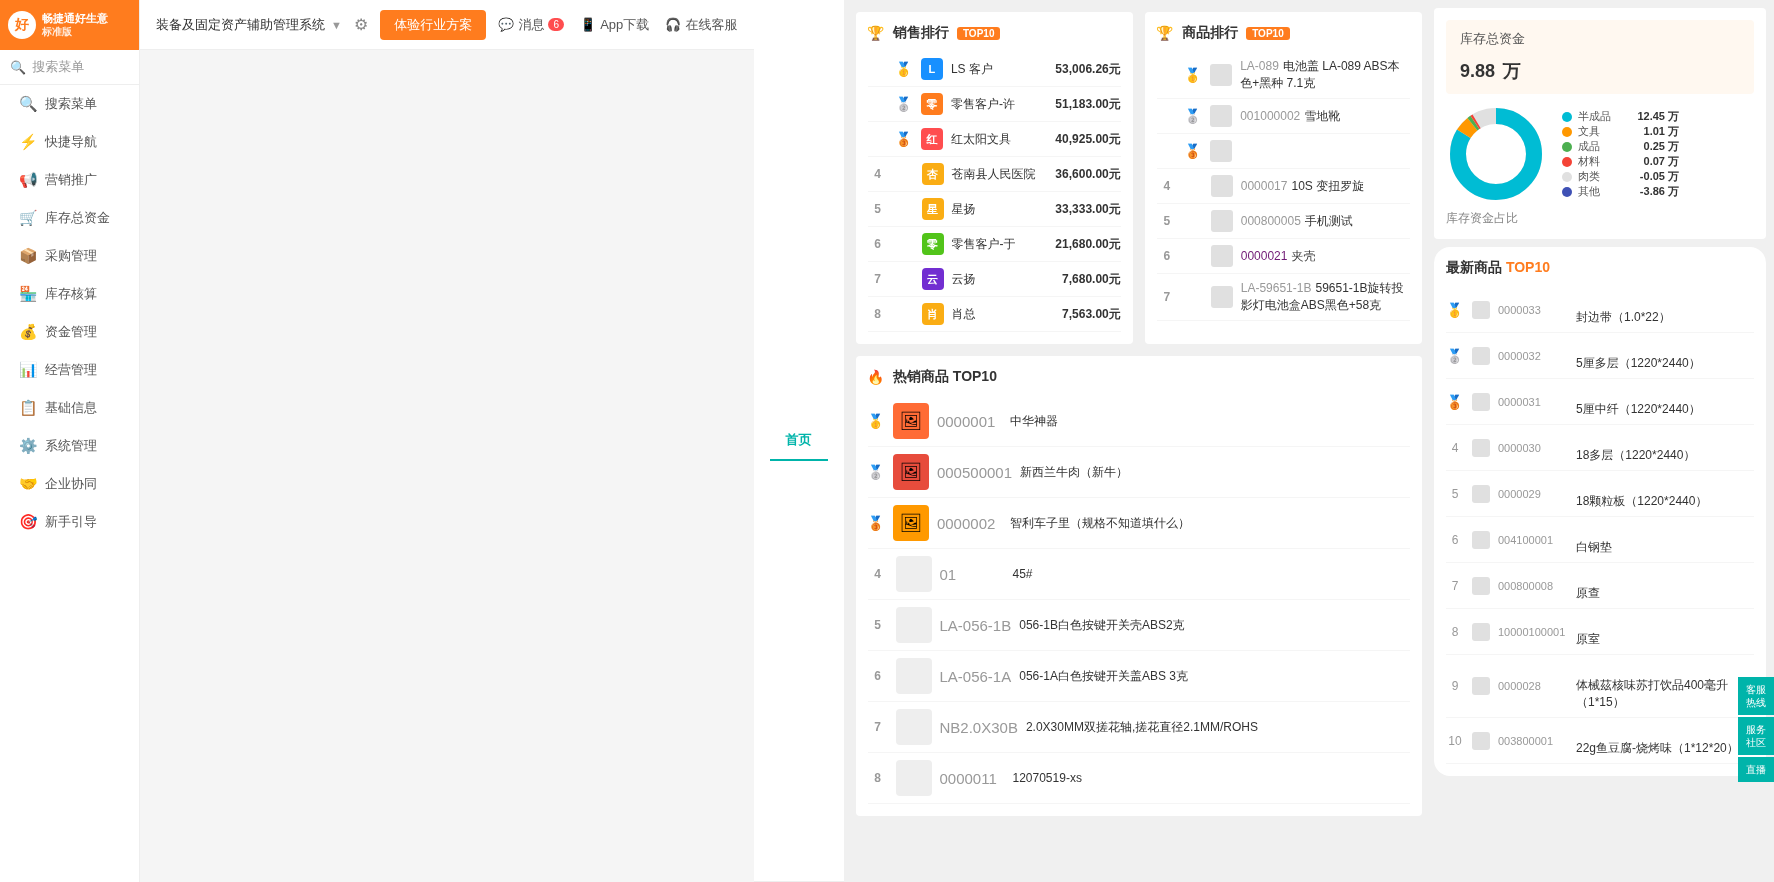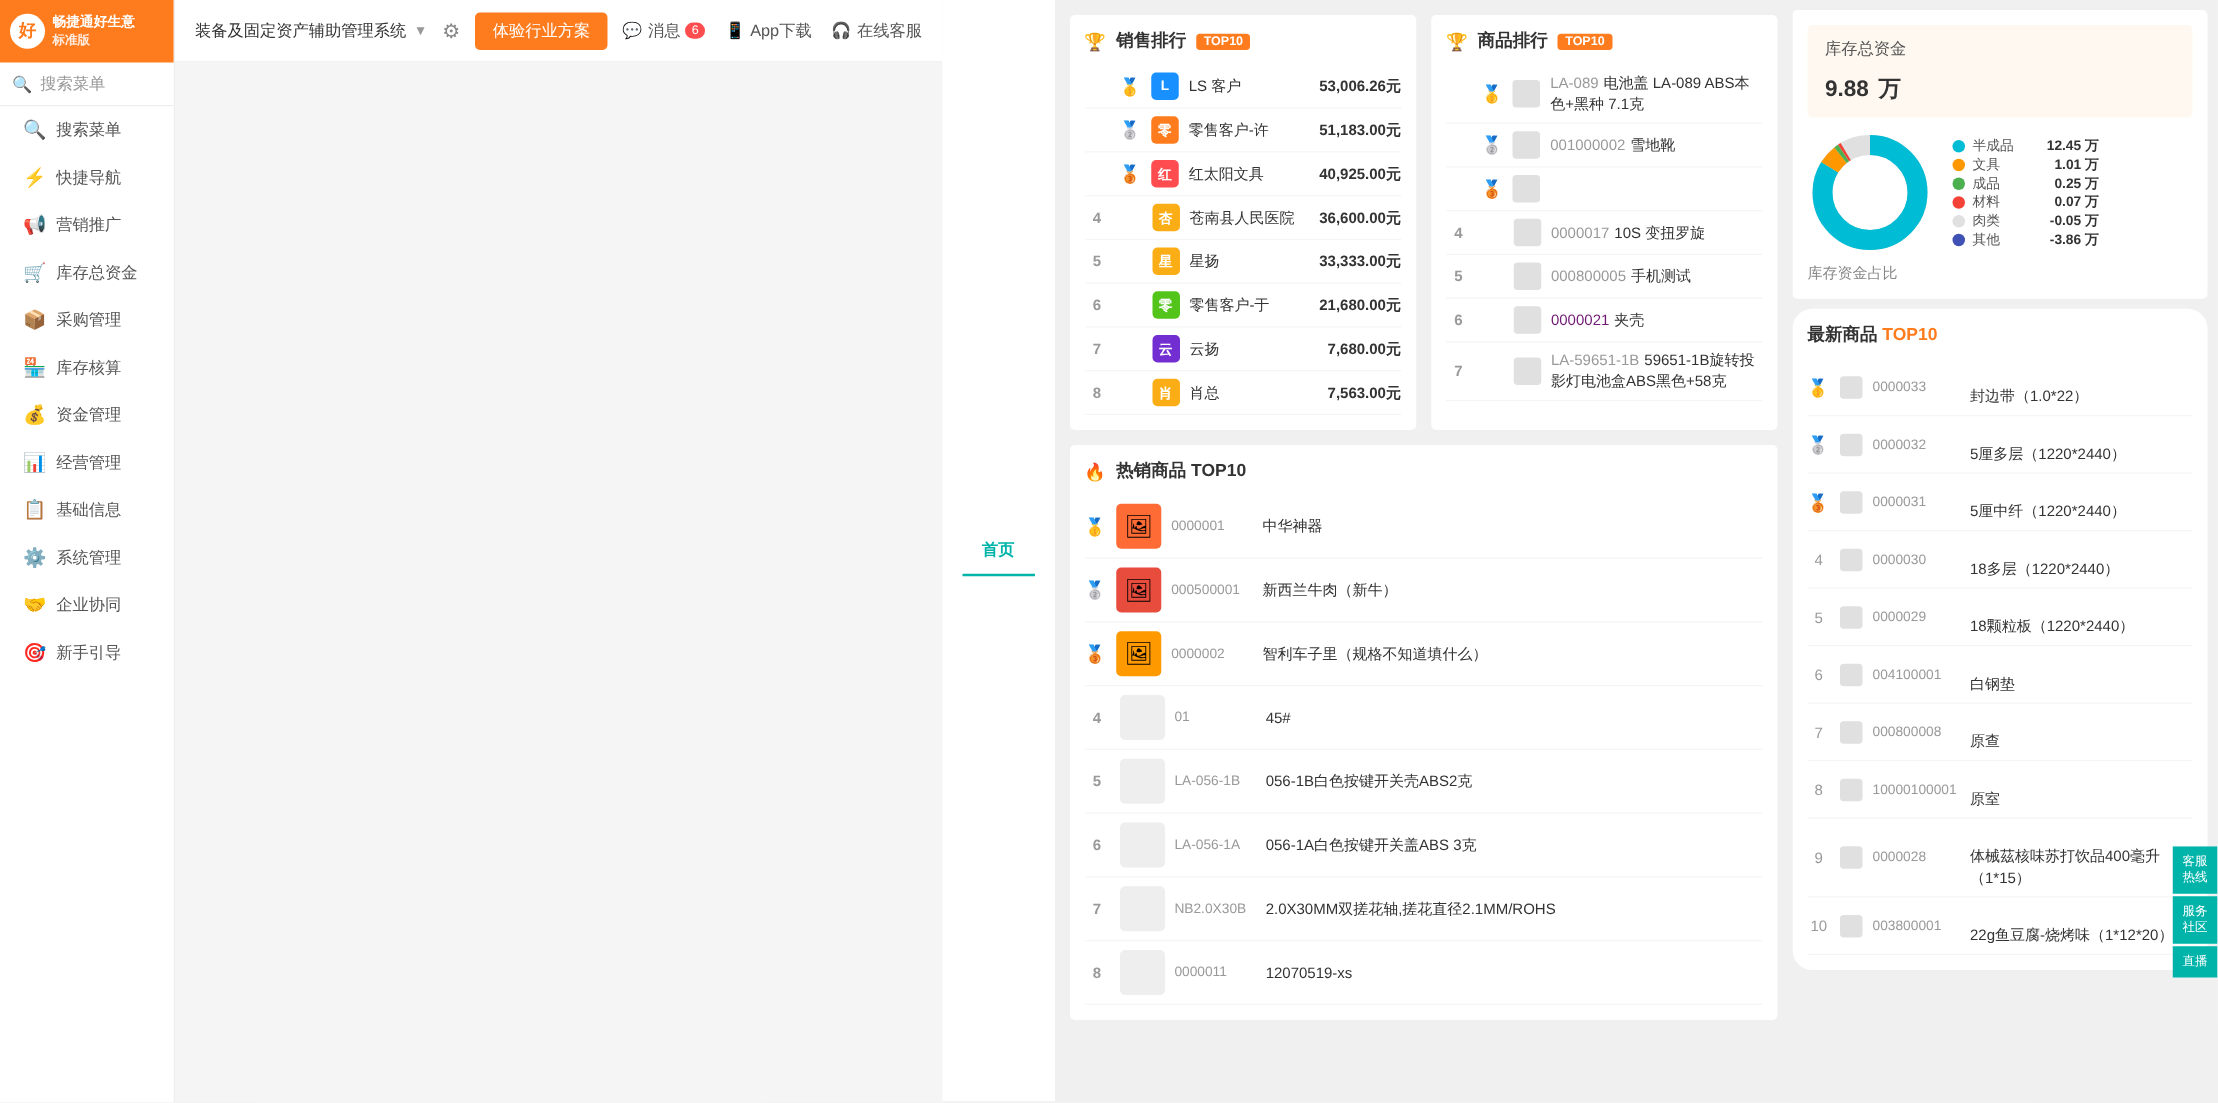--- a/index.html
+++ b/index.html
@@ -239,21 +239,21 @@
     .product-thumb {
       width: 36px; height: 36px;
       background: #eee;
       border-radius: 4px;
       flex-shrink: 0;
       overflow: hidden;
       display: flex; align-items: center; justify-content: center;
       font-size: 18px;
     }
     .product-thumb.colored { background: #ff6b35; }
-    .product-code { color: #999; font-size: 11px; min-width: 65px; }
+    .product-code { color: #999; font-size: 15px; min-width: 65px; }
     .product-name { flex: 1; color: #333; font-size: 12px; }
 
     
     .inv-card {
       background: #fff;
       border-radius: 4px;
       padding: 12px;
       margin-top: 8px;
     }
     .inv-total-label { color: #555; font-size: 13px; margin-bottom: 4px; }

